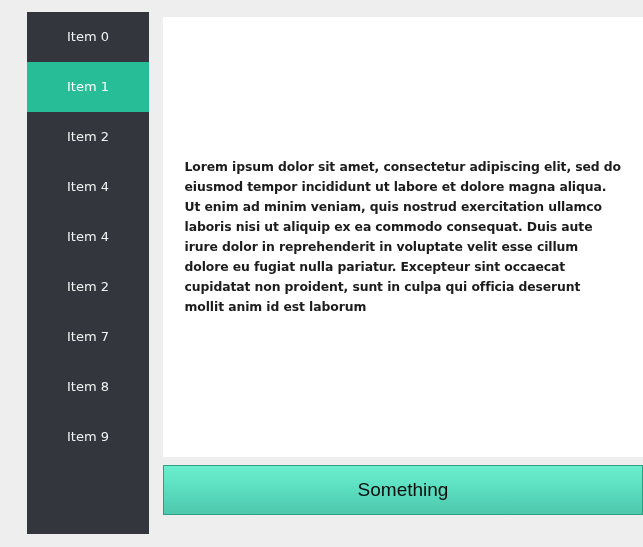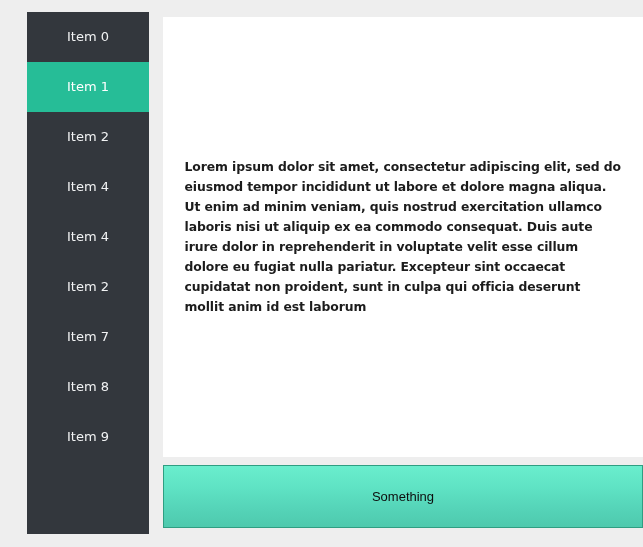--- a/index.html
+++ b/index.html
@@ -68,26 +68,26 @@
     font-weight: bold;
     letter-spacing: -0.1px;
   }
 
   
   #something-button {
     position: absolute;
     left: 147px;
     top: 465px;
     width: 480px;
-    height: 63px;
+    height: 50px;
     box-sizing: border-box;
     border: 1px solid #2f9e82;
     background: linear-gradient(to bottom, #6aeecd 0%, #5fe3c4 35%, #55d4b8 70%, #4ec9ad 100%);
     color: #0d0d0d;
-    font-size: 13px;
+    font-size: 19px;
     display: flex;
     align-items: center;
     justify-content: center;
     cursor: pointer;
     user-select: none;
   }
 </style>
 </head>
 <body>
 

